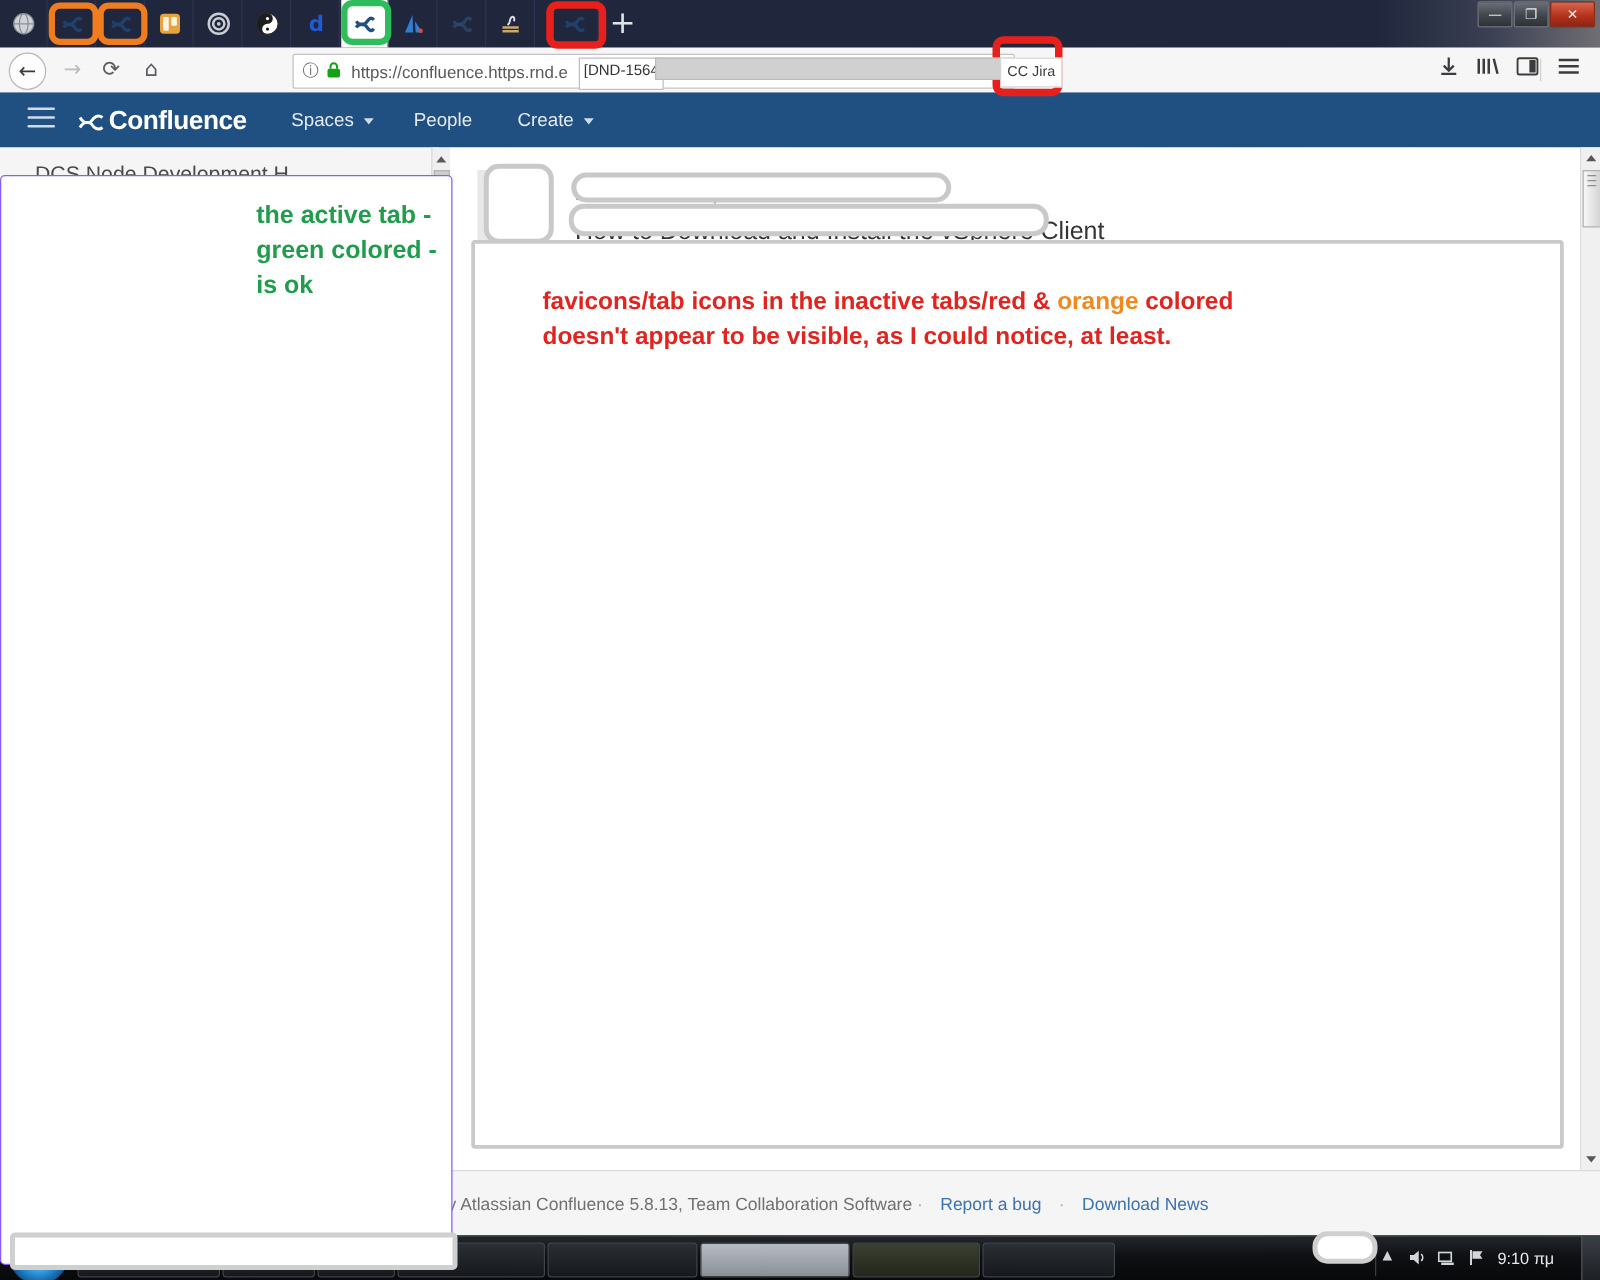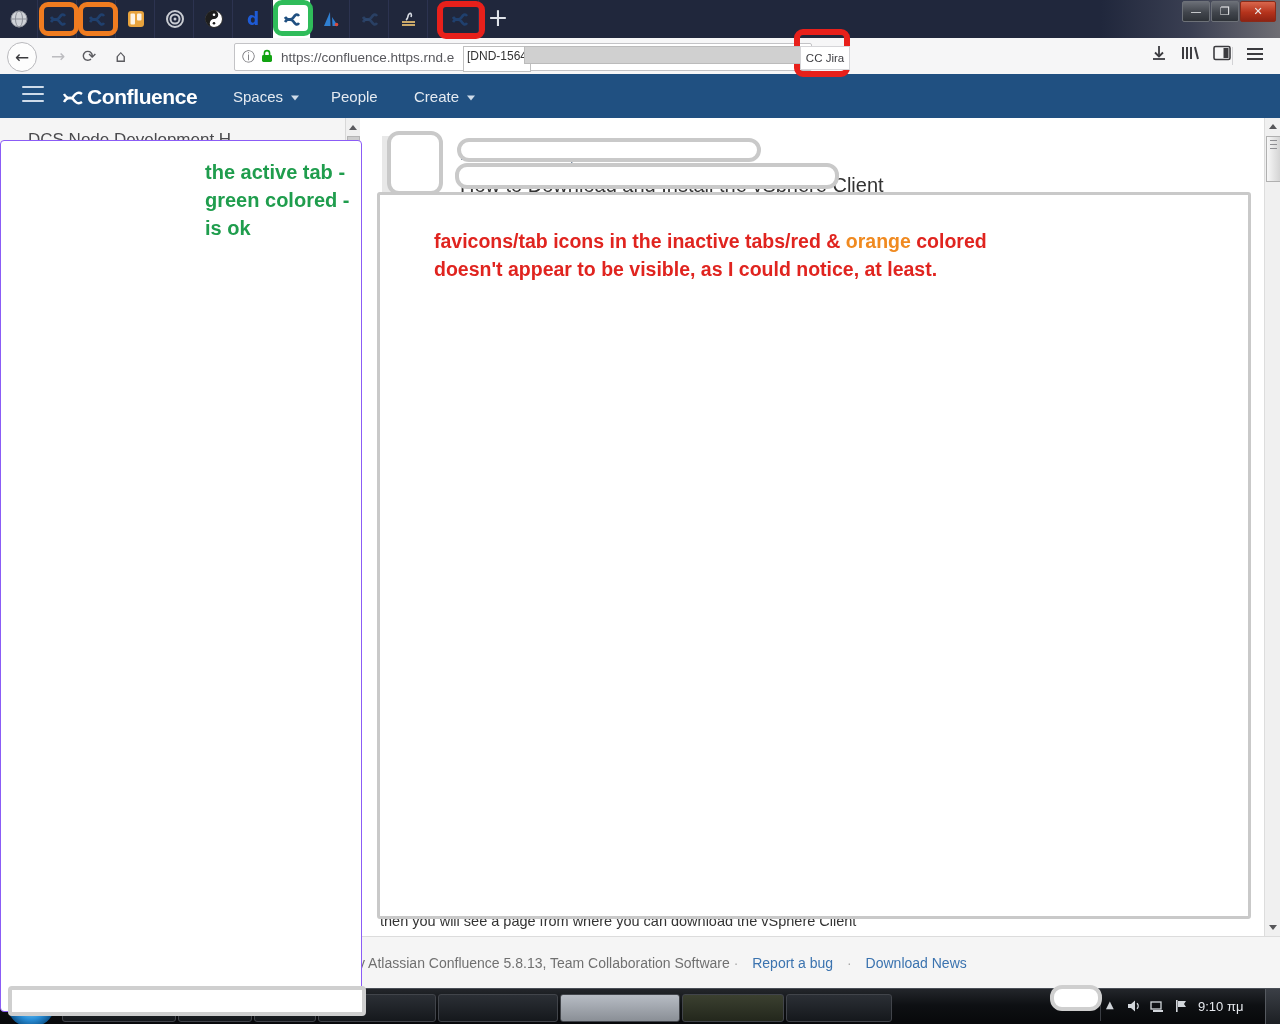--- a/index.html
+++ b/index.html
@@ -407,21 +407,20 @@
     <div id="sbscroll">
       <div class="sbarrow up"></div>
       <div class="sbthumb"></div>
     </div>
 
     <div id="main">
       <div id="pagelogo"></div>
       <div id="breadcrumb">DCS Node Development / ... / How to ...</div>
       <div id="pagetitle">How to Download and Install the vSphere Client</div>
 
-      <div id="bodytext">then you will see a page from where you can download the vSphere Client</div>
 
       <div id="pgscroll">
         <div class="arrow up"></div>
         <div id="pgthumb">
             <i></i>
             <i></i>
             <i></i>
           </div>
         <div class="arrow down"></div>
       </div>

